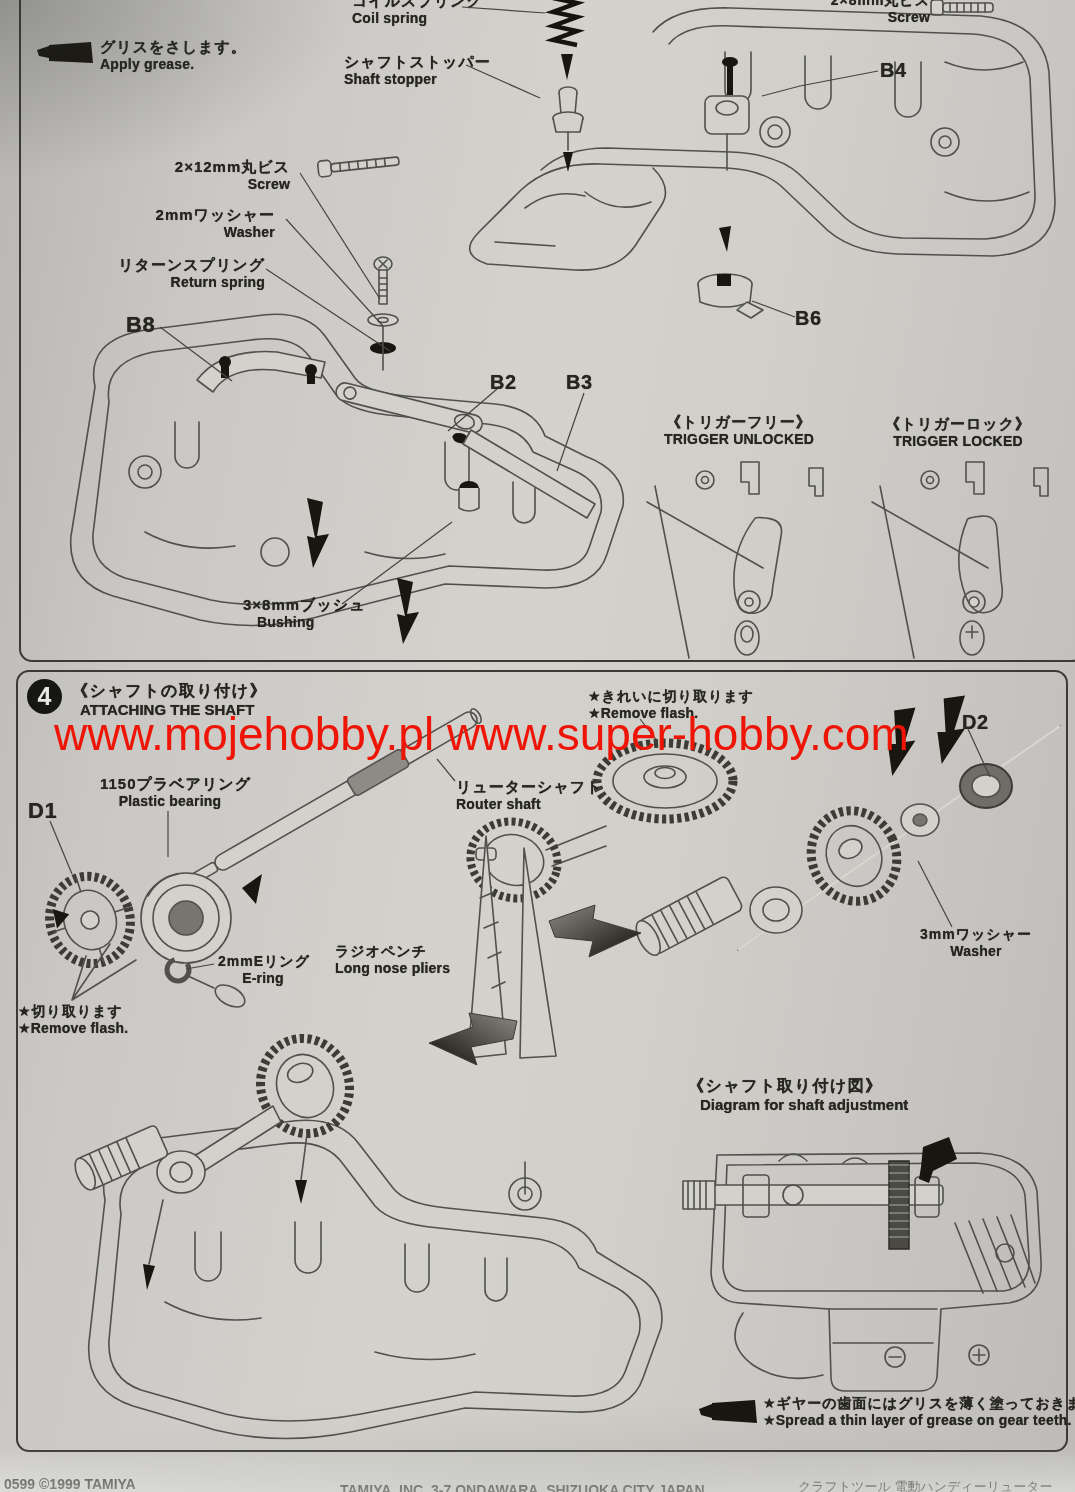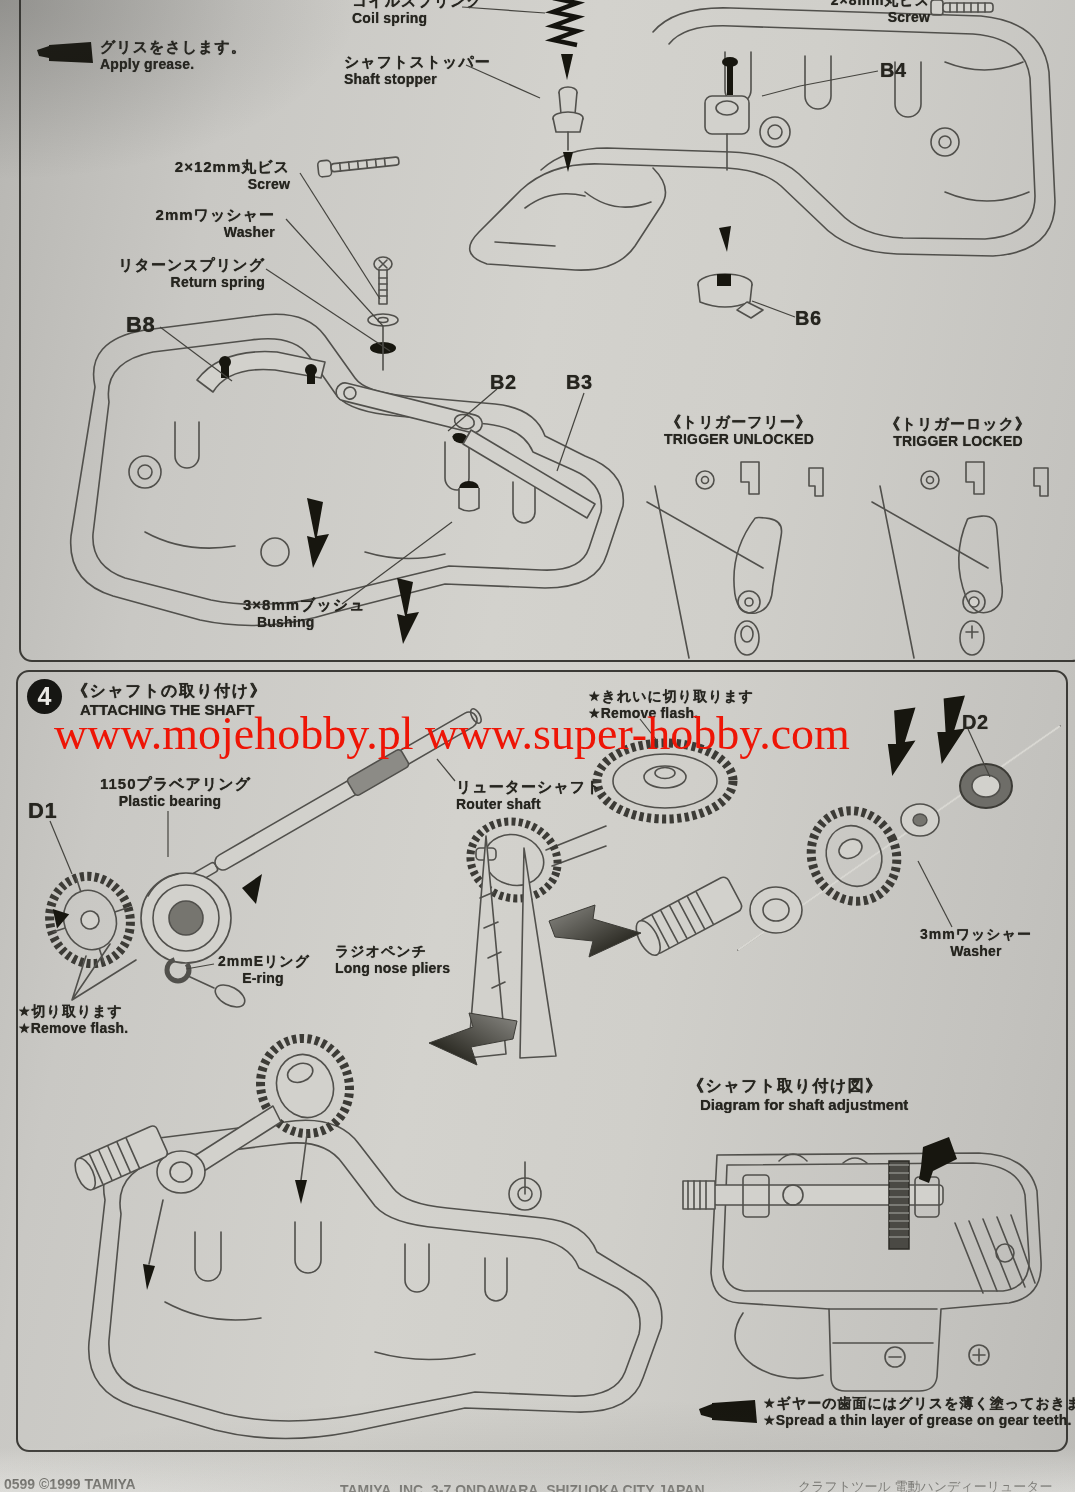--- a/index.html
+++ b/index.html
@@ -111,21 +111,21 @@
 <div class="lbl" style="left:72px;top:681px;">
   <div class="ttl-jp">《シャフトの取り付け》</div>
   <div class="ttl-en" style="padding-left:8px">ATTACHING THE SHAFT</div>
 </div>
 <div class="lbl" style="left:588px;top:688px;">
   <div class="jp" style="font-size:14px">★きれいに切り取ります</div>
   <div class="en">★Remove flash.</div>
 </div>
 <div class="lbl ref" style="left:962px;top:710px;">D2</div>
 
-<div class="watermark" style="left:54px;top:707px;font-family:Liberation Serif, serif;">www.mojehobby.pl www.super-hobby.com</div>
+<div class="watermark" style="left:54px;top:707px;">www.mojehobby.pl www.super-hobby.com</div>
 
 <div class="lbl" style="left:100px;top:775px;width:140px;text-align:center;">
   <div class="jp">1150プラベアリング</div>
   <div class="en">Plastic bearing</div>
 </div>
 <div class="lbl ref" style="left:28px;top:798px;font-size:22px;">D1</div>
 <div class="lbl" style="left:456px;top:778px;">
   <div class="jp">リューターシャフト</div>
   <div class="en">Router shaft</div>
 </div>

